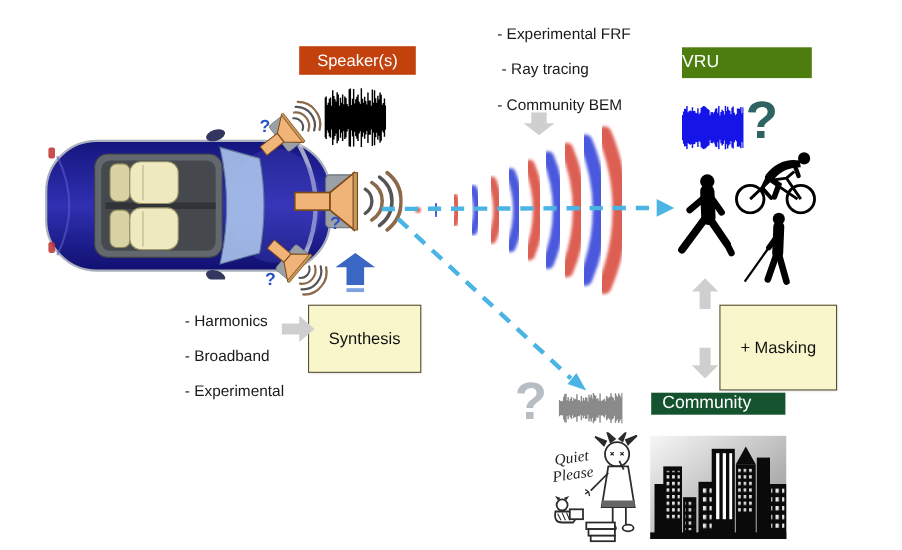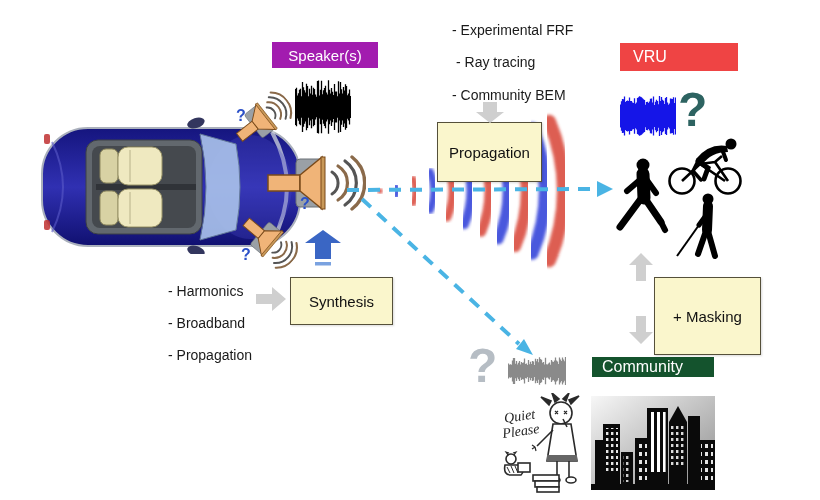--- a/index.html
+++ b/index.html
@@ -121,47 +121,44 @@
     <g>
       <line x1="347" y1="190" x2="596" y2="189" stroke="#4ab4e4" stroke-width="4" stroke-dasharray="12 9"></line>
       <polygon points="597,181 613,189 597,197" fill="#4ab4e4"></polygon>
     </g>
     <g>
       <line x1="362" y1="199" x2="519" y2="344" stroke="#4ab4e4" stroke-width="4" stroke-dasharray="12 9"></line>
       <polygon points="516,349 533,355 524,339" fill="#4ab4e4"></polygon>
     </g>
   </svg>
 
-  <div class="abs label-box" style="left:272px;top:42px;width:106px;height:26px;background:#a21caf;justify-content:center">
+  <div class="abs label-box" style="left:272px;top:42px;width:106px;height:26px;background:#c2410c;justify-content:center">
     <span>Speaker(s)</span>
   </div>
-  <div class="abs label-box" style="left:620px;top:43px;width:118px;height:28px;background:#ef4444;padding-left:13px;font-size:16px">
+  <div class="abs label-box" style="left:620px;top:43px;width:118px;height:28px;background:#4d7c0f;font-size:16px">
     <span>VRU</span>
   </div>
   <div class="abs label-box" style="left:592px;top:357px;width:122px;height:20px;background:#14532d;padding-left:10px;font-size:16px">
     <span>Community</span>
   </div>
 
-  <div class="abs process-box" style="left:437px;top:122px;width:105px;height:60px">
-    <span>Propagation</span>
-  </div>
-  <div class="abs process-box" style="left:290px;top:277px;width:103px;height:48px">
+  <div class="abs process-box" style="left:280px;top:277px;width:103px;height:62px">
     <span>Synthesis</span>
   </div>
   <div class="abs process-box" style="left:654px;top:277px;width:107px;height:78px">
     <span>+ Masking</span>
   </div>
 
   <div class="abs list-item" style="left:452px;top:22px">- Experimental FRF</div>
   <div class="abs list-item" style="left:456px;top:54px">- Ray tracing</div>
   <div class="abs list-item" style="left:452px;top:87px">- Community BEM</div>
 
   <div class="abs list-item" style="left:168px;top:283px">- Harmonics</div>
   <div class="abs list-item" style="left:168px;top:315px">- Broadband</div>
-  <div class="abs list-item" style="left:168px;top:347px">- Propagation</div>
+  <div class="abs list-item" style="left:168px;top:347px">- Experimental</div>
 
   <svg class="abs" style="left:475px;top:102px" width="30" height="21" viewBox="0 0 30 21">
     <polygon points="8,0 22,0 22,10 29,10 15,21 1,10 8,10" fill="#cfcfcf"></polygon>
   </svg>
   <svg class="abs" style="left:256px;top:286px" width="30" height="26" viewBox="0 0 30 26">
     <polygon points="0,8 16,8 16,1 30,13 16,25 16,18 0,18" fill="#cfcfcf"></polygon>
   </svg>
   <svg class="abs" style="left:629px;top:253px" width="24" height="28" viewBox="0 0 24 28">
     <polygon points="12,0 24,12 17,12 17,28 7,28 7,12 0,12" fill="#cfcfcf"></polygon>
   </svg>

